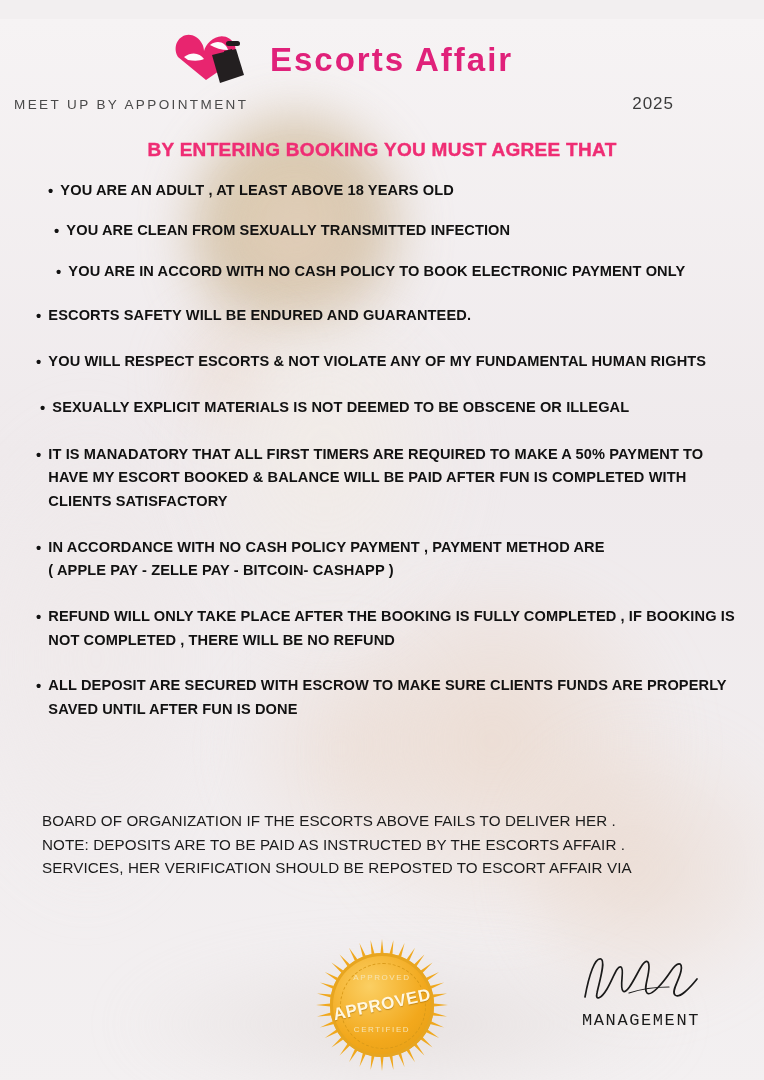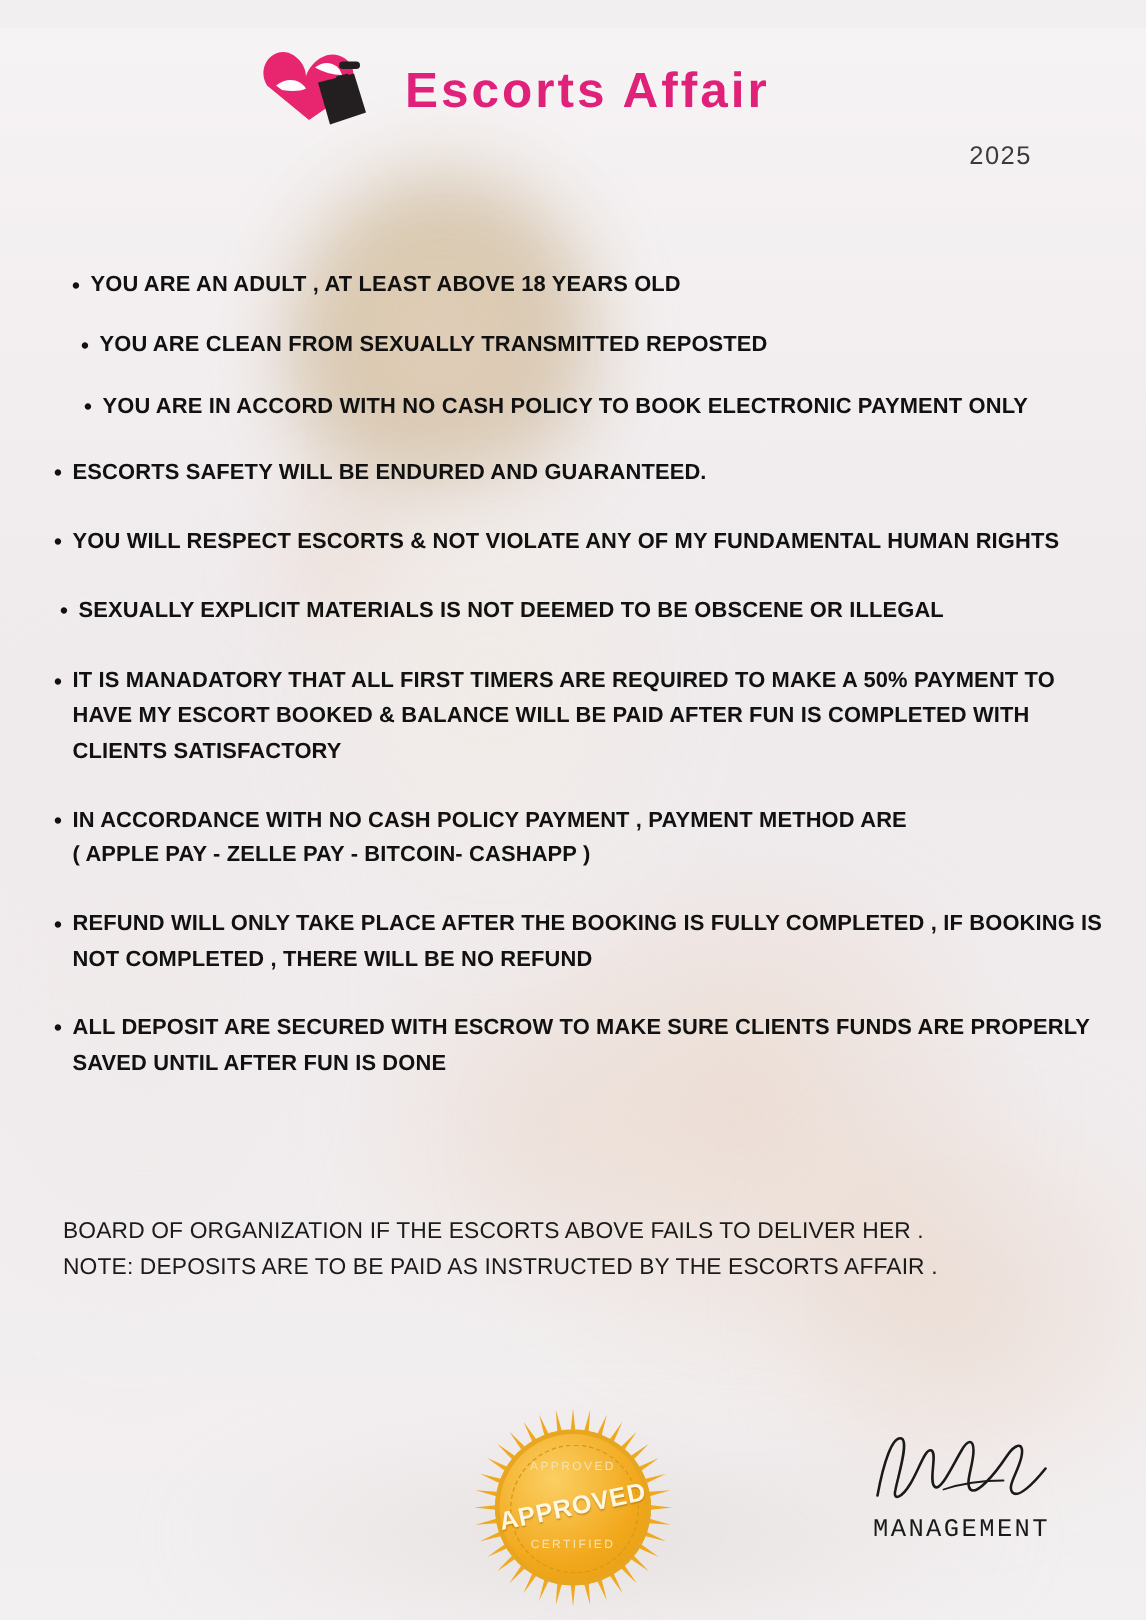--- a/index.html
+++ b/index.html
@@ -109,21 +109,21 @@
     position: absolute;
     left: 14px;
     top: 78px;
     font-size: 13.5px;
     letter-spacing: 2.4px;
     color: #4a4a4a;
     font-weight: 500;
   }
   .year {
     position: absolute;
-    right: 76px;
+    right: 90px;
     top: 75px;
     font-size: 17px;
     color: #3b3b3b;
     letter-spacing: 1px;
   }
 
   .doc-title {
     position: absolute;
     left: 0;
     right: 0;
@@ -274,31 +274,33 @@
         <path d="M18 30 C26 24, 34 26, 38 32 C34 34, 28 34, 22 33 Z" fill="#fdfdfd"></path>
         <path d="M44 18 C52 12, 60 16, 62 23 C56 23, 49 21, 44 18 Z" fill="#fdfdfd"></path>
         <path d="M46 28 L70 22 L78 48 L54 56 Z" fill="#231f20"></path>
         <path d="M58 24 L66 22 L67 27 L59 29 Z" fill="#231f20"></path>
         <rect x="60" y="14" width="14" height="5" rx="2.5" fill="#231f20"></rect>
       </svg>
     </div>
     <div class="logo-title">Escorts  Affair</div>
   </div>
 
+  <div class="meet-up">MEET UP BY APPOINTMENT</div>
   <div class="year">2025</div>
 
+  <div class="doc-title">BY ENTERING BOOKING YOU MUST AGREE THAT</div>
 
   <div class="terms" id="terms-list">
       <div class="term" style="margin-left: 48px; width: 660px; margin-bottom: 16px;">
         <span class="bullet">•</span>
         <span class="txt">YOU ARE AN ADULT , AT LEAST ABOVE 18 YEARS OLD</span>
       </div>
       <div class="term" style="margin-left: 54px; width: 660px; margin-bottom: 16px;">
         <span class="bullet">•</span>
-        <span class="txt">YOU ARE CLEAN FROM SEXUALLY  TRANSMITTED REPOSTED</span>
+        <span class="txt">YOU ARE CLEAN FROM SEXUALLY  TRANSMITTED INFECTION</span>
       </div>
       <div class="term" style="margin-left: 56px; width: 680px; margin-bottom: 20px;">
         <span class="bullet">•</span>
         <span class="txt">YOU ARE IN ACCORD WITH NO CASH POLICY TO BOOK ELECTRONIC PAYMENT ONLY</span>
       </div>
       <div class="term" style="margin-left: 36px; width: 700px; margin-bottom: 22px;">
         <span class="bullet">•</span>
         <span class="txt">ESCORTS SAFETY WILL BE ENDURED AND GUARANTEED.</span>
       </div>
       <div class="term" style="margin-left: 36px; width: 710px; margin-bottom: 22px;">
@@ -323,20 +325,21 @@
       </div>
       <div class="term" style="margin-left: 36px; width: 706px; margin-bottom: 22px;">
         <span class="bullet">•</span>
         <span class="txt">ALL DEPOSIT ARE SECURED WITH ESCROW TO MAKE SURE CLIENTS FUNDS ARE PROPERLY SAVED UNTIL AFTER FUN IS DONE</span>
       </div>
     </div>
 
   <div class="note">
     <div>BOARD OF ORGANIZATION IF THE ESCORTS ABOVE FAILS  TO  DELIVER HER  .</div>
     <div>NOTE: DEPOSITS ARE TO BE PAID AS INSTRUCTED BY THE ESCORTS AFFAIR   .</div>
+    <div>SERVICES, HER VERIFICATION SHOULD BE REPOSTED TO ESCORT AFFAIR VIA</div>
   </div>
 
   <div class="seal">
     <div class="rays">
         <div class="ray" style="transform: translate(-7px, -66px) rotate(0deg); transform-origin: 7px 66px;"></div>
         <div class="ray" style="transform: translate(-7px, -66px) rotate(10deg); transform-origin: 7px 66px;"></div>
         <div class="ray" style="transform: translate(-7px, -66px) rotate(20deg); transform-origin: 7px 66px;"></div>
         <div class="ray" style="transform: translate(-7px, -66px) rotate(30deg); transform-origin: 7px 66px;"></div>
         <div class="ray" style="transform: translate(-7px, -66px) rotate(40deg); transform-origin: 7px 66px;"></div>
         <div class="ray" style="transform: translate(-7px, -66px) rotate(50deg); transform-origin: 7px 66px;"></div>

